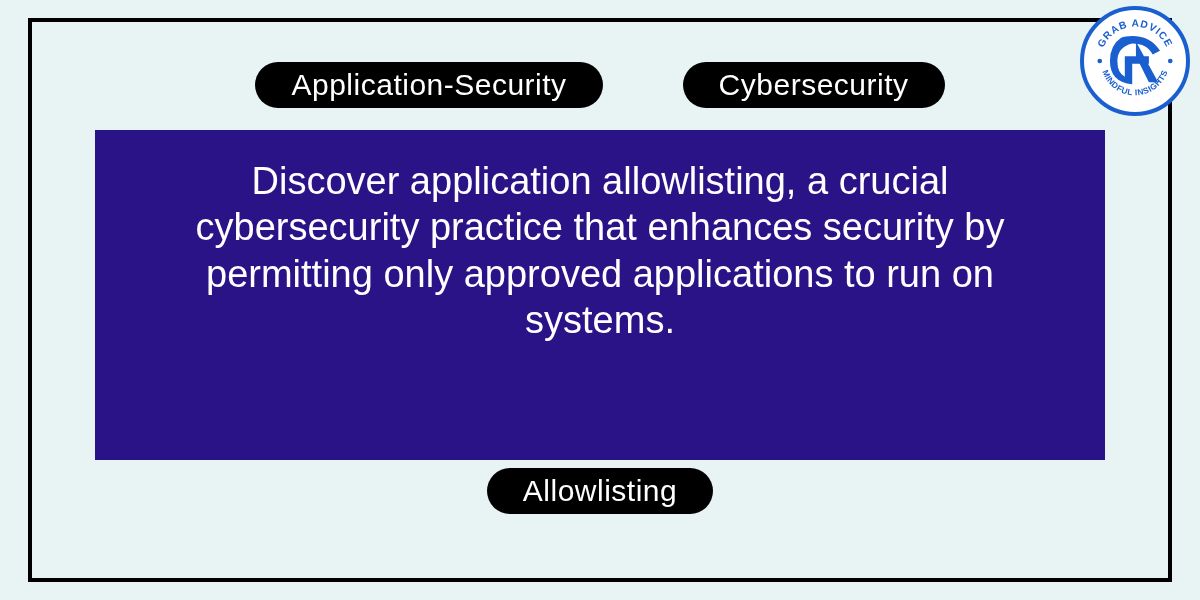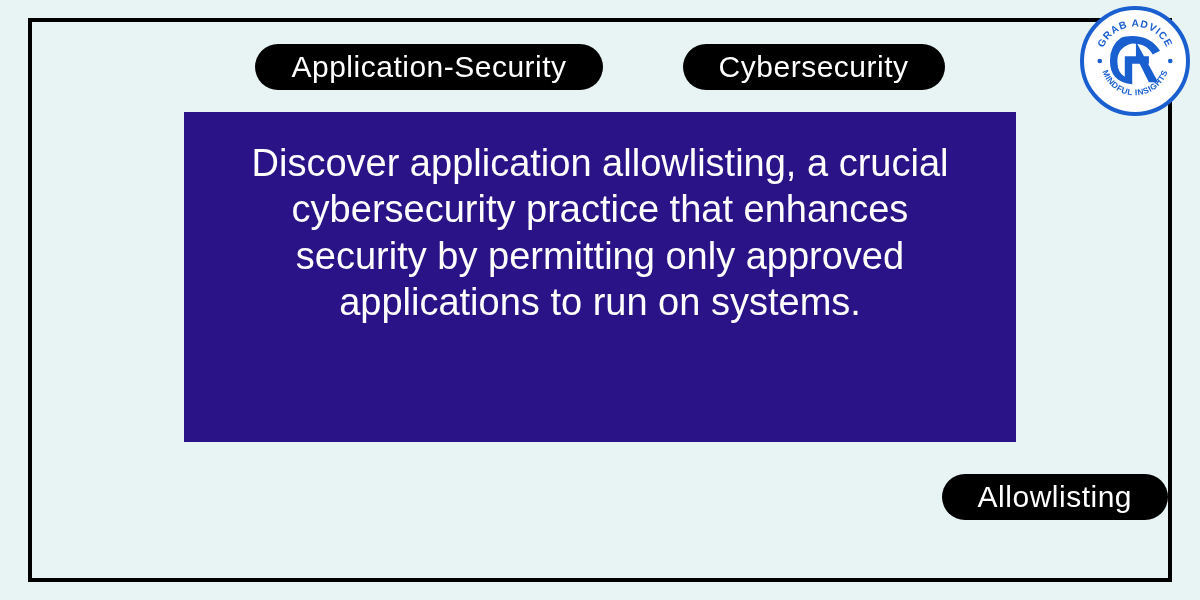--- a/index.html
+++ b/index.html
@@ -15,40 +15,39 @@
     left: 28px;
     right: 28px;
     bottom: 18px;
     border: 4px solid #000;
     background: #e8f3f4;
   }
   .pills-row {
     display: flex;
     justify-content: center;
     gap: 80px;
-    margin-top: 22px;
+    margin-top: 40px;
   }
   .pills-row.bottom {
-    margin-top: 32px;
+    margin-top: 8px;
     gap: 100px;
-    justify-content: flex-end;
   }
   .pill {
     background: #000;
     color: #fff;
     font-size: 30px;
     font-weight: 400;
     padding: 6px 36px;
     border-radius: 999px;
     letter-spacing: 0.5px;
   }
   .content-box {
     background: #2a1386;
     margin: 22px auto 0 auto;
-    width: 832px;
+    width: 1010px;
     height: 330px;
     padding: 28px 40px 20px 40px;
     text-align: center;
   }
   .content-text {
     color: #fff;
     font-size: 38px;
     line-height: 1.22;
     font-weight: 400;
   }

